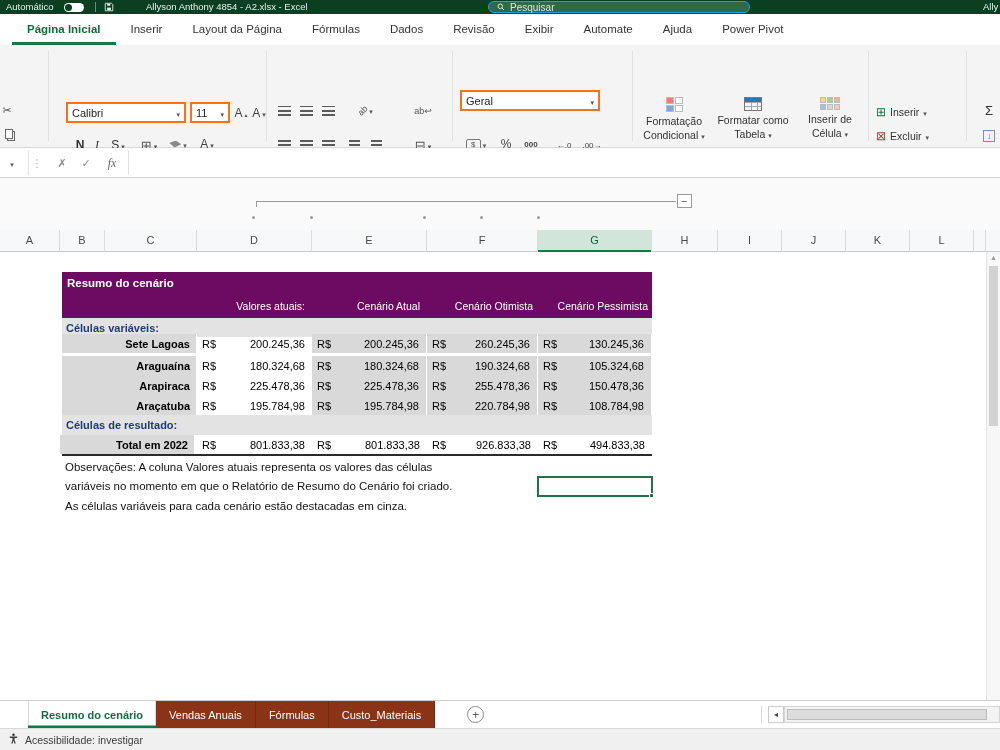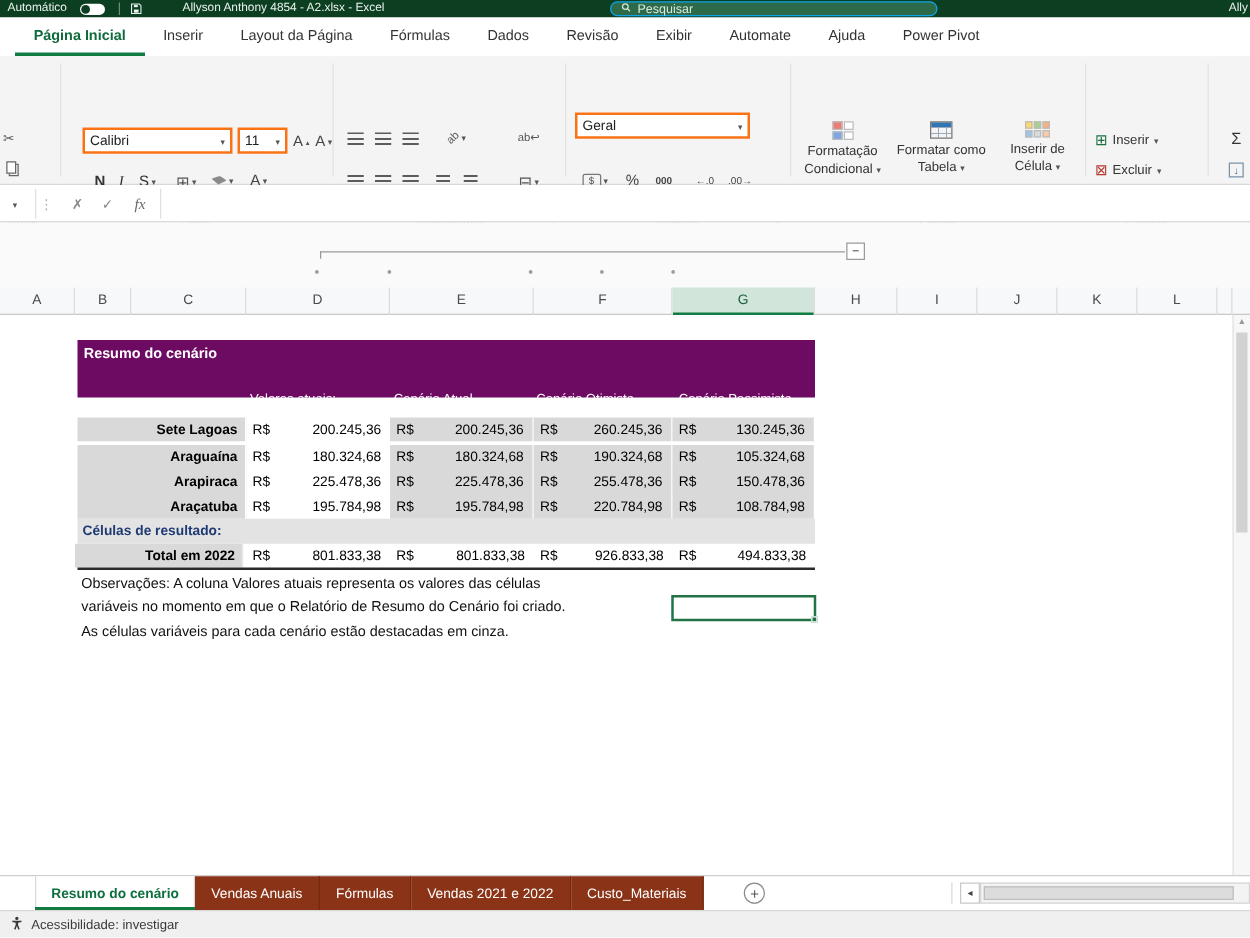--- a/index.html
+++ b/index.html
@@ -84,21 +84,21 @@
   .odot{position:absolute;top:38px;width:3px;height:3px;border-radius:50%;background:#9b9b9b}
 
   
   #colheads{position:absolute;left:0;top:230px;width:1000px;height:22px;background:#f7f8f9;border-bottom:1px solid #c8c8c8}
   .ch{position:absolute;top:0;height:22px;line-height:21px;text-align:center;font-size:11px;color:#4a4a4a;border-right:1px solid #dcdcdc}
   .ch.sel{background:#d2e5da;color:#156239;box-shadow:inset 0 -2px 0 #107C41}
 
   
   .purple{position:absolute;left:62px;top:272px;width:590px;height:46px;background:#6D0B63;color:#fff}
   .purple .tt{position:absolute;left:5px;top:0;height:23px;line-height:23px;font-weight:700;font-size:11.5px}
-  .purple .hh{position:absolute;top:36px;height:23px;line-height:23px;font-size:10.5px}
+  .purple .hh{position:absolute;top:23px;height:23px;line-height:23px;text-align:right;font-size:10.5px}
   .secrow{position:absolute;left:62px;width:590px;background:#e3e3e3;display:flex;align-items:center}
   .secrow span{padding-left:4px;font-weight:700;color:#1F3B73;font-size:11px}
   .trow{position:absolute;left:0;width:1000px}
   .cell{position:absolute;top:0;height:100%;display:flex;align-items:center;font-size:11px;color:#000}
   .gray{background:#D9D9D9;border-right:1px solid #fff}
   .lbl{justify-content:flex-end;padding-right:6px;font-weight:700}
   .acct{justify-content:space-between;padding:0 7px 0 5px}
   .tbl-bottom{position:absolute;left:62px;top:454px;width:590px;height:2px;background:#2b2b2b}
   .note{position:absolute;left:65px;width:530px;height:19px;line-height:19px;font-size:11.5px;color:#111;white-space:nowrap}
   .selbox{position:absolute;left:537px;top:476px;width:116px;height:21px;border:2px solid #217346}
@@ -383,20 +383,23 @@
   </div>
 
   <div class="purple">
     <span class="tt">Resumo do cenário</span>
     <span class="hh" style="left:138px;width:105px">Valores atuais:</span>
     <span class="hh" style="left:253px;width:105px">Cenário Atual</span>
     <span class="hh" style="left:367px;width:104px">Cenário Otimista</span>
     <span class="hh" style="left:481px;width:105px">Cenário Pessimista</span>
   </div>
 
+  <div class="secrow" style="top:318px;height:19px">
+    <span>Células variáveis:</span>
+  </div>
 
   <div class="trow" style="top:334px;height:19px">
     <span class="cell gray lbl" style="left:62px;width:135px">Sete Lagoas</span>
     <span class="cell acct" style="left:197px;width:115px">
         <span>R$</span>
         <span>200.245,36</span>
       </span>
     <span class="cell acct gray" style="left:312px;width:115px">
         <span>R$</span>
         <span>200.245,36</span>
@@ -503,21 +506,20 @@
 
   <div id="vscroll">
     <span class="up">▲</span>
     <span class="thumb"></span>
   </div>
 
   <div id="tabs">
     <span class="stab active">Resumo do cenário</span>
     <span class="stab colored">Vendas Anuais</span>
     <span class="stab colored">Fórmulas</span>
-    <span class="stab colored">Vendas 2021 e 2022</span>
     <span class="stab colored">Custo_Materiais</span>
     <span class="addsheet"></span>
     <span class="tspacer"></span>
     <span class="tdiv"></span>
     <span class="harrow"></span>
     <span class="htrack">
         <span class="hthumb"></span>
       </span>
   </div>
 

